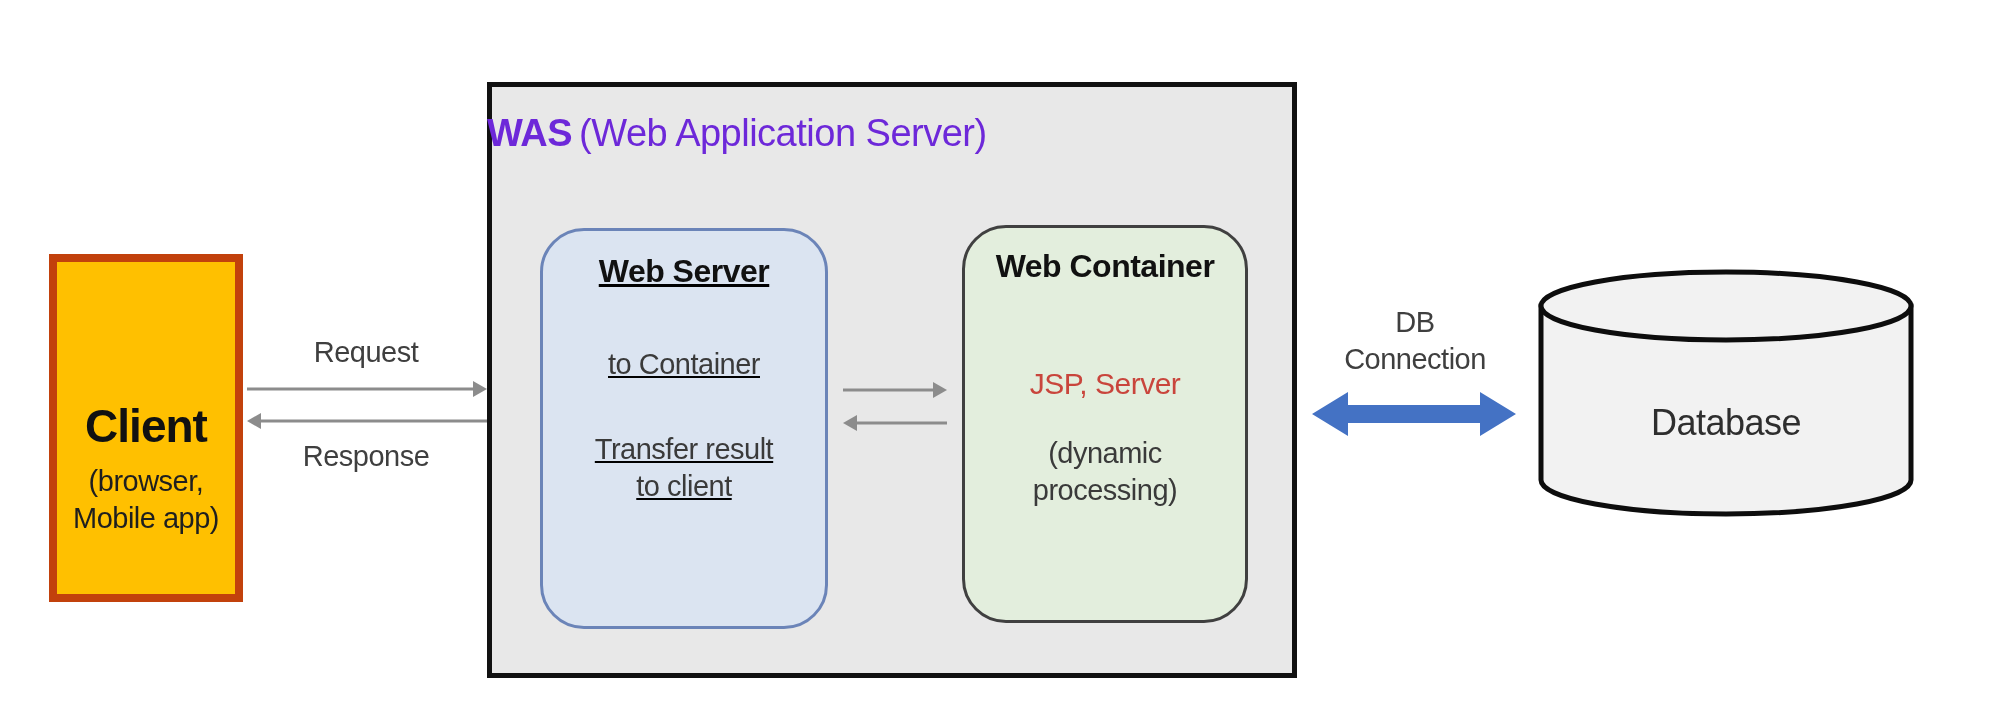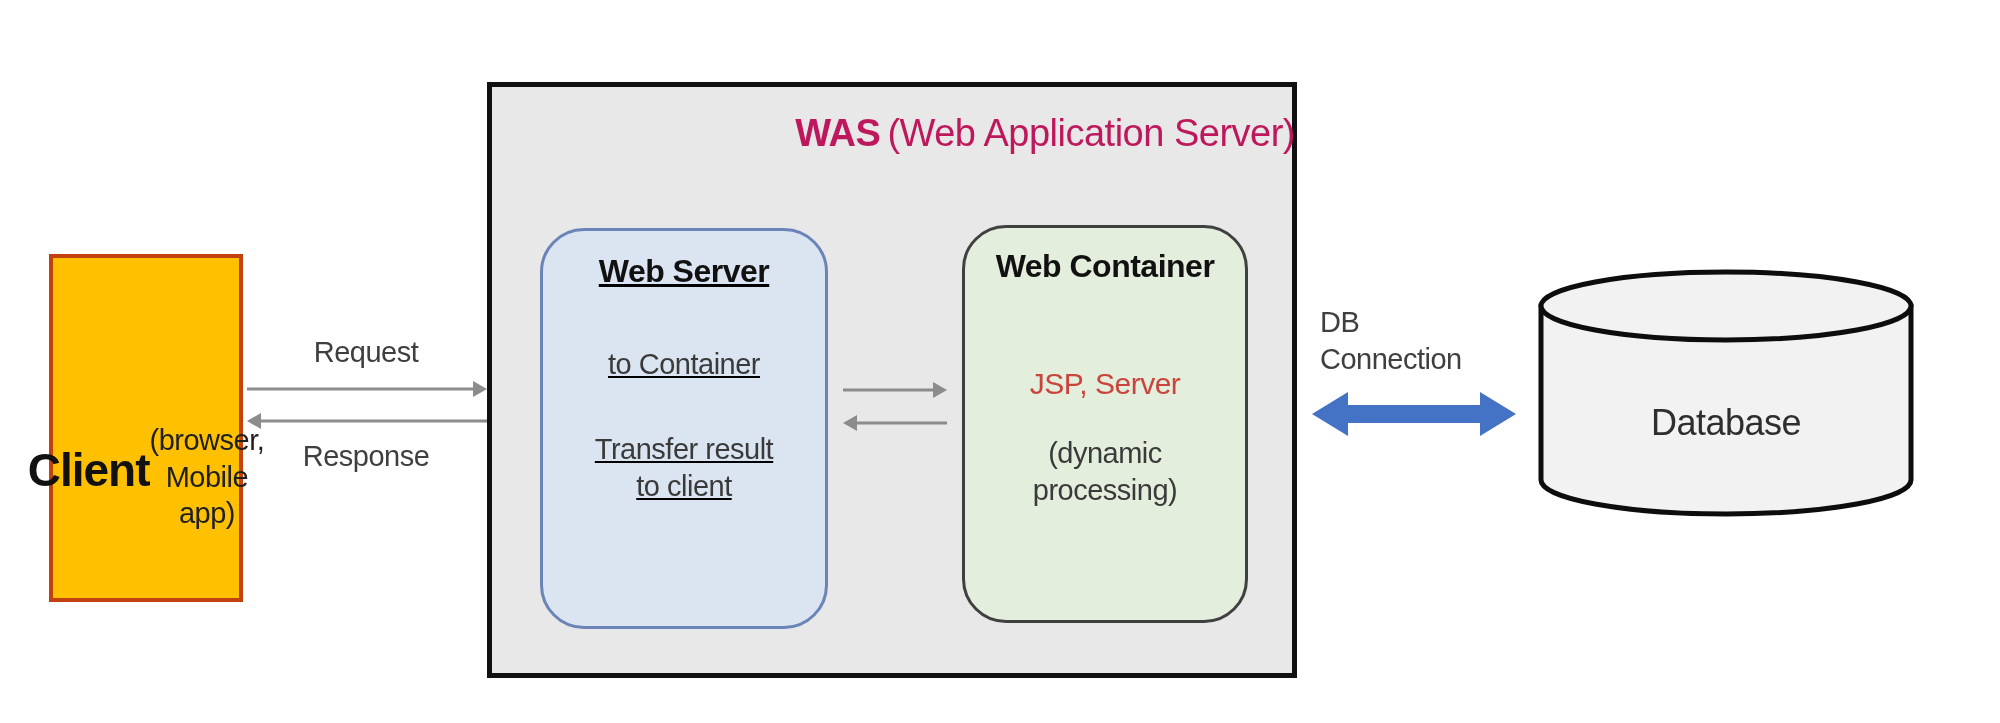--- a/index.html
+++ b/index.html
@@ -12,22 +12,22 @@
     height: 723px;
     background: #ffffff;
     overflow: hidden;
   }
 
   
   .client-box {
     position: absolute; left: 49px; top: 254px;
     width: 194px; height: 348px;
     background: #FFC000;
-    border: 4px solid #c2410c;
-    display: flex; flex-direction: row;
+    border: 8px solid #c2410c;
+    display: flex; flex-direction: column;
     align-items: center; justify-content: center;
     padding-top: 84px;
     text-align: center;
   }
   .client-title {
     font-size: 46px; font-weight: bold; color: #111111;
     letter-spacing: -1px; line-height: 1.0;
   }
   .client-subtitle { margin-top: 14px; }
   .client-subtitle div {
@@ -47,21 +47,21 @@
 
   
   .was-box {
     position: absolute; left: 487px; top: 82px;
     width: 810px; height: 596px;
     background: #E8E8E8;
     border: 5px solid #111111;
   }
   .was-title {
     position: absolute; left: 487px; top: 112px; width: 808px;
-    text-align: right; font-size: 38px; color: #be185d;
+    text-align: left; font-size: 38px; color: #6d28d9;
     letter-spacing: -0.5px;
   }
   .was-title .abbr { font-weight: bold; }
   .was-title .rest { margin-left: 7px; }
 
   
   .web-server-box {
     position: absolute; left: 540px; top: 228px;
     width: 288px; height: 401px;
     background: #DBE4F1;
@@ -88,21 +88,21 @@
     border-radius: 44px;
     text-align: center;
   }
   .web-container-box .inner-title { margin-top: 20px; }
   .wc-tech { margin-top: 82px; font-size: 30px; color: #C9453C; letter-spacing: -0.5px; }
   .wc-note { margin-top: 34px; font-size: 29px; color: #3a3a3a; line-height: 1.28; letter-spacing: -0.5px; }
 
   
   .db-label {
     position: absolute; left: 1320px; top: 304px; width: 190px;
-    text-align: left; font-size: 29px; color: #3f3f3f;
+    text-align: center; font-size: 29px; color: #3f3f3f;
     line-height: 1.26; letter-spacing: -0.5px;
   }
 
   
   .database-label {
     position: absolute; left: 1538px; top: 402px; width: 376px;
     text-align: center; font-size: 36px; color: #2e2e2e;
     letter-spacing: -0.5px;
   }
 </style>

